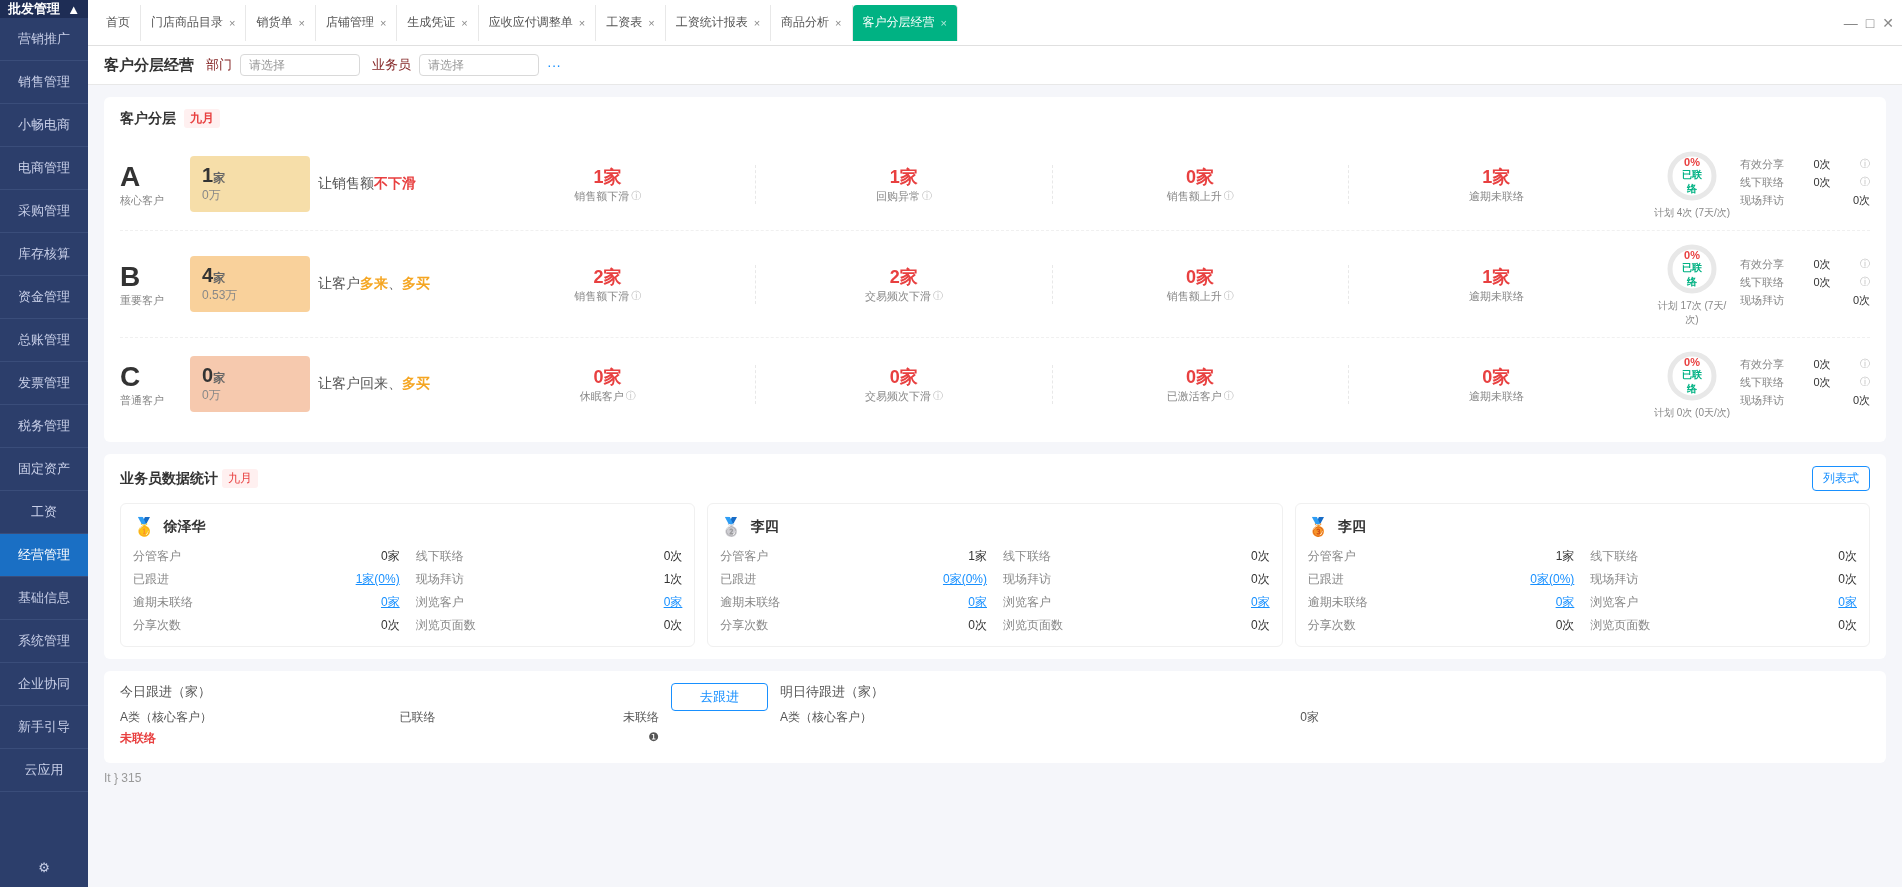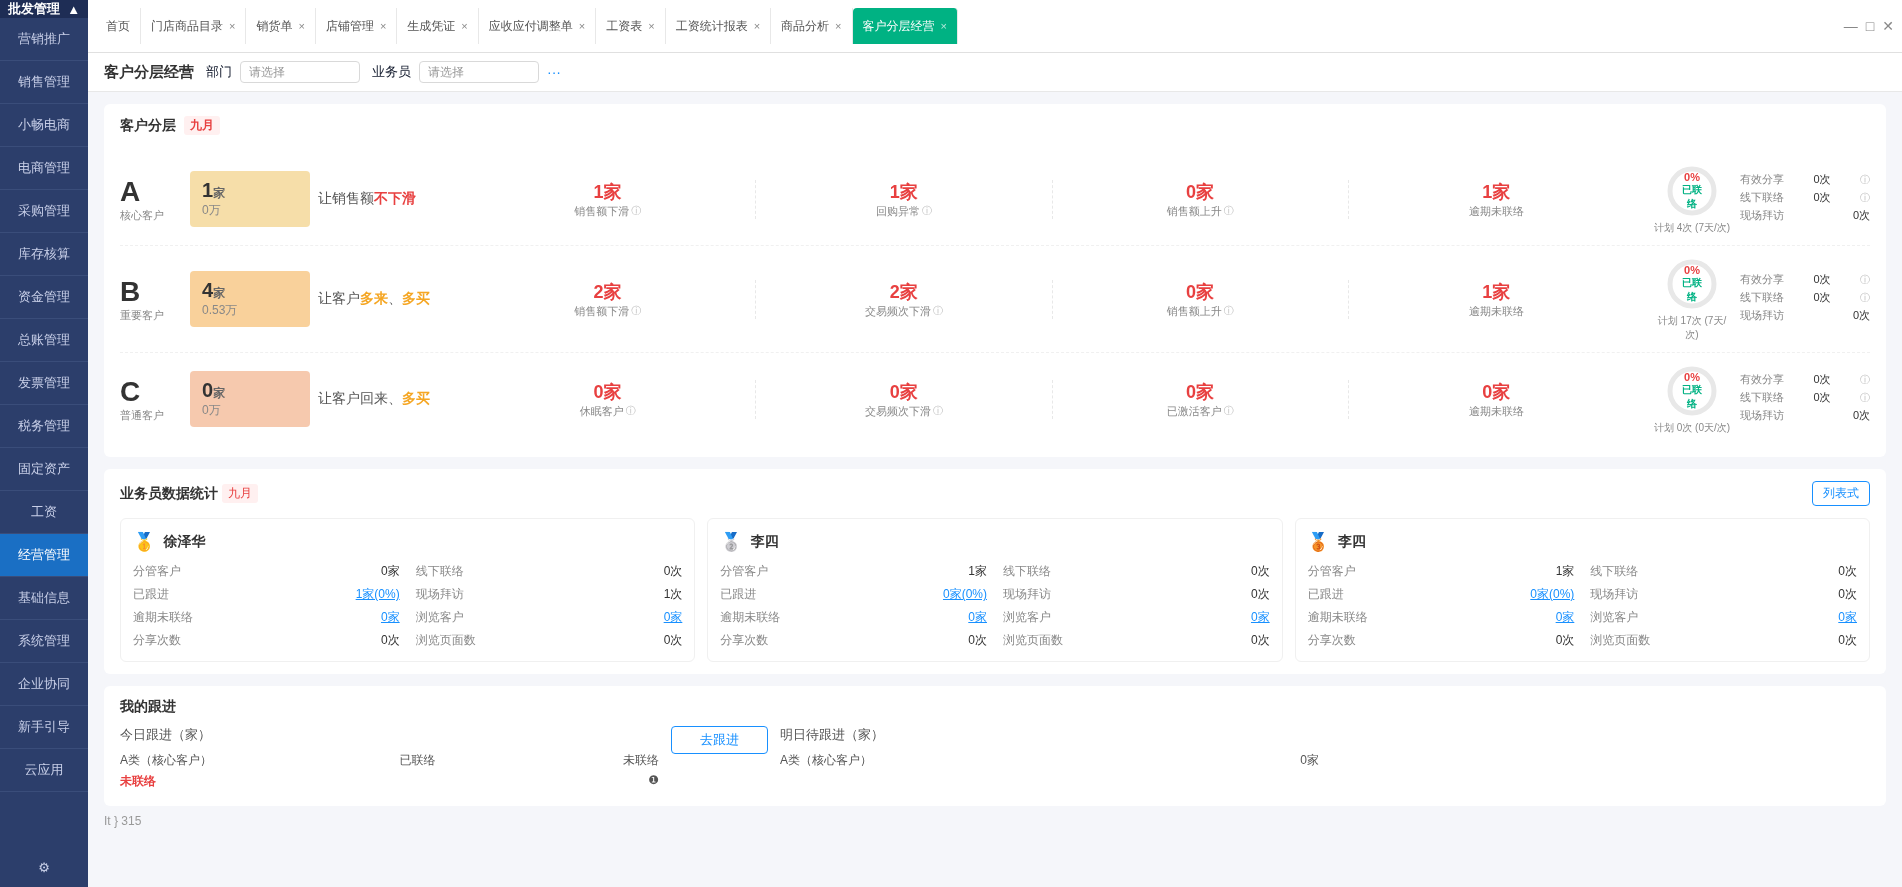--- a/index.html
+++ b/index.html
@@ -52,21 +52,21 @@
       overflow: hidden;
     }
 
     
     .tab-bar {
       background: #fff;
       display: flex;
       align-items: center;
       border-bottom: 1px solid #e0e0e0;
       padding: 0 8px;
-      height: 53px;
+      height: 46px;
       flex-shrink: 0;
       overflow-x: auto;
     }
     .tab {
       display: flex;
       align-items: center;
       padding: 0 10px;
       height: 36px;
       font-size: 12px;
       color: #555;
@@ -109,21 +109,21 @@
       font-size: 15px;
       font-weight: bold;
       color: #333;
     }
     .filter-group {
       display: flex;
       align-items: center;
       gap: 8px;
     }
     .filter-label {
-      color: #0f172a;
+      color: #7f1d1d;
       font-size: 13px;
     }
     .filter-select {
       border: 1px solid #d9d9d9;
       border-radius: 4px;
       padding: 3px 24px 3px 8px;
       font-size: 12px;
       color: #999;
       background: #fff;
       appearance: none;
@@ -147,21 +147,21 @@
     .section {
       background: #fff;
       border-radius: 6px;
       padding: 12px 16px;
       margin-bottom: 12px;
     }
     .section-title {
       font-size: 14px;
       font-weight: bold;
       color: #333;
-      margin-bottom: 18px;
+      margin-bottom: 10px;
       display: flex;
       align-items: center;
       gap: 8px;
     }
     .month-badge {
       background: #fff0f0;
       color: #e84040;
       font-size: 12px;
       padding: 1px 6px;
       border-radius: 3px;
@@ -300,21 +300,21 @@
     .tier-right-stats {
       width: 130px;
       flex-shrink: 0;
       font-size: 11px;
       color: #666;
     }
     .right-stat-row {
       display: flex;
       justify-content: space-between;
       margin-bottom: 3px;
-      align-items: center;
+      align-items: flex-start;
     }
     .right-stat-label { color: #888; }
     .right-stat-val { color: #333; }
 
     
     .biz-section {
       background: #fff;
       border-radius: 6px;
       padding: 12px 16px;
       margin-bottom: 12px;
@@ -811,21 +811,20 @@
               <div class="biz-stat-row">
                 <span class="biz-stat-label">浏览页面数</span>
                 <span class="biz-stat-val">0次</span>
               </div>
             </div>
           </div>
         </div>
     </div>
 
     <div class="follow-section">
-      <div class="follow-header">我的跟进</div>
       <div class="follow-grid">
         <div>
           <div class="follow-block-title">今日跟进（家）</div>
           <div class="follow-row">
             <span>A类（核心客户）</span>
             <span>已联络</span>
             <span>未联络</span>
           </div>
           <div class="follow-row">
             <span style="color:#e84040;font-weight:bold;">未联络</span>

